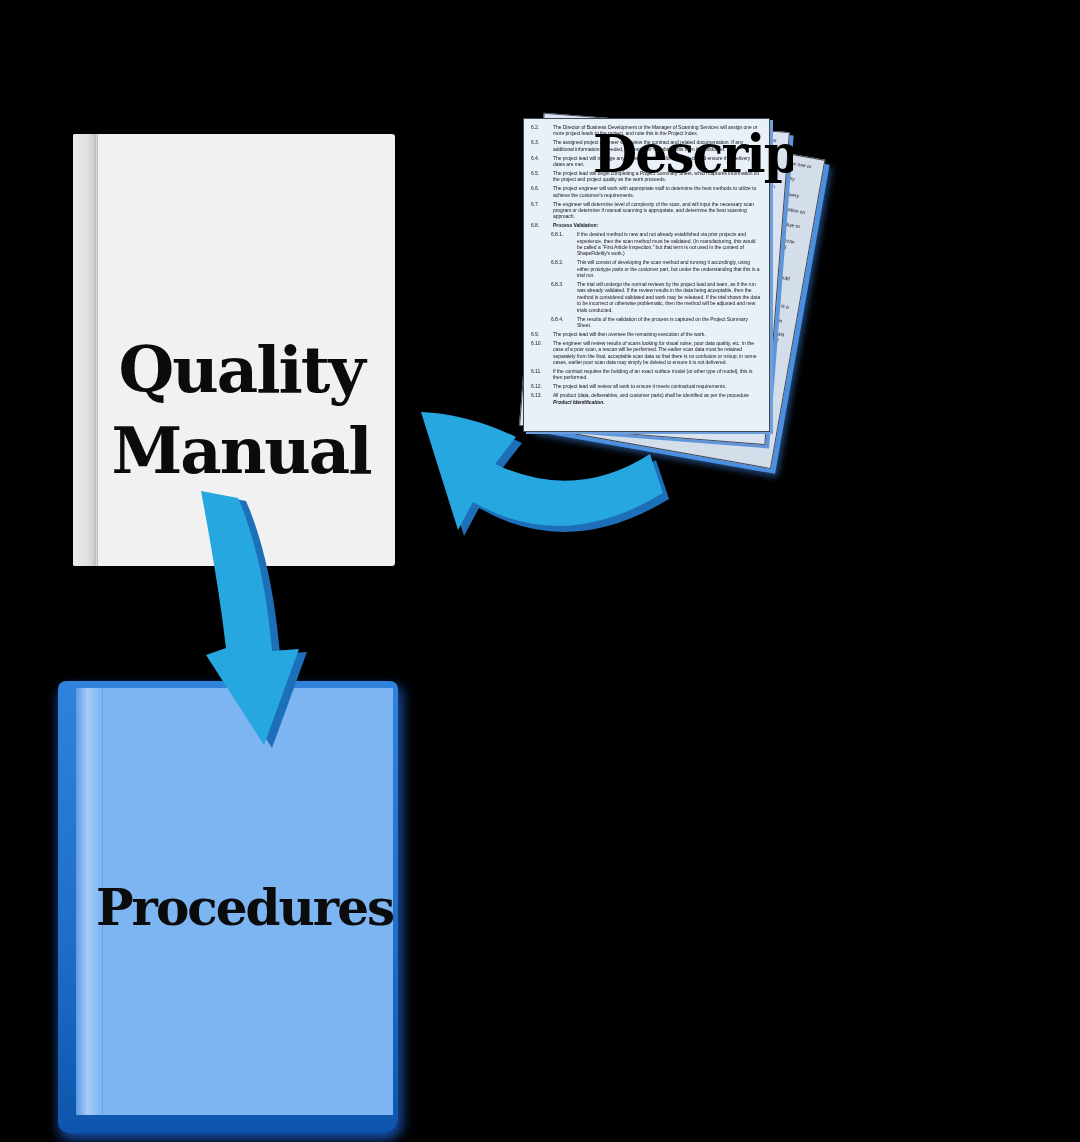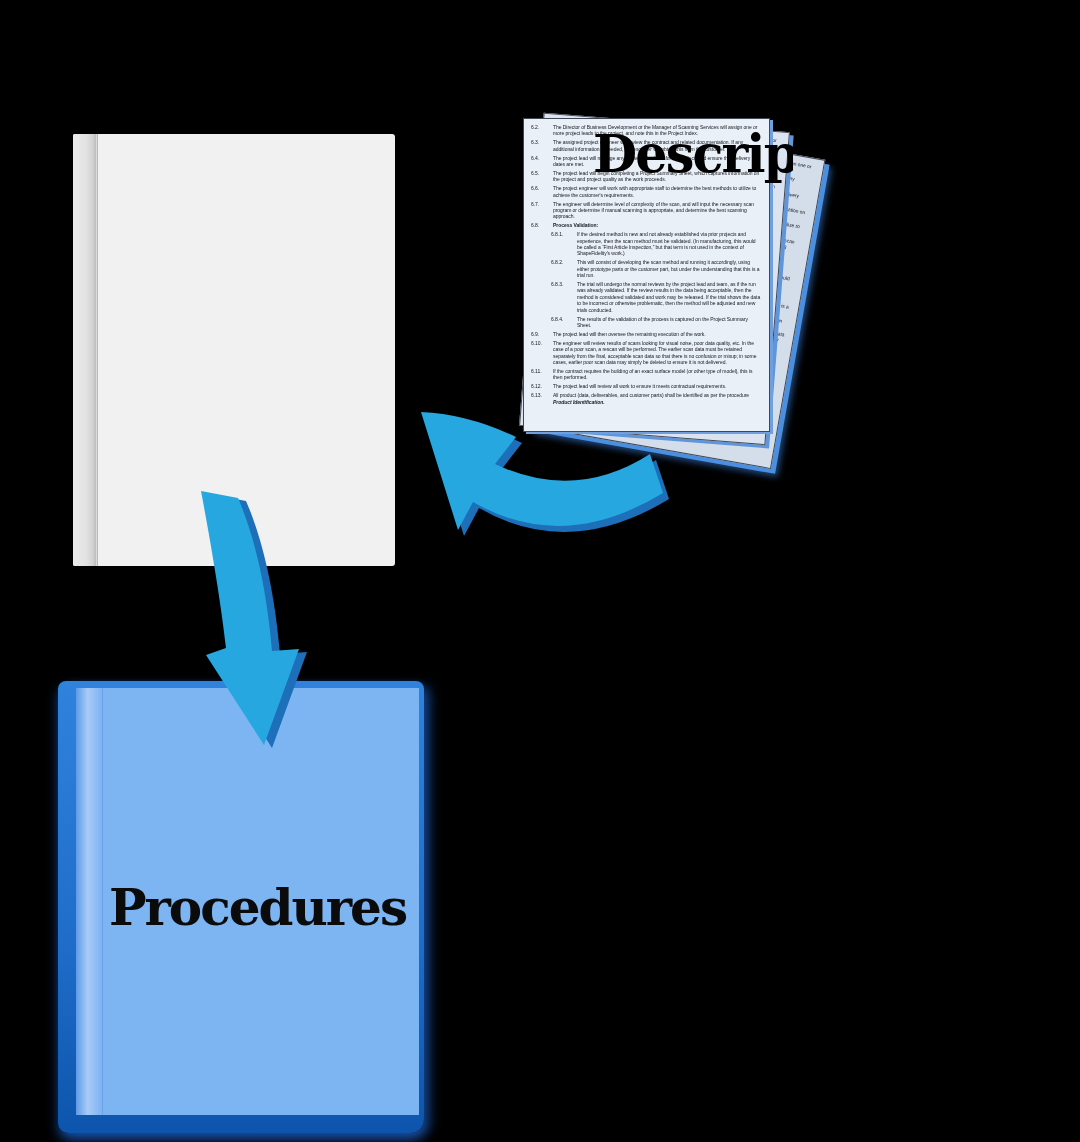--- a/index.html
+++ b/index.html
@@ -13,21 +13,21 @@
                 background:linear-gradient(to right,#ececec 0%,#e2e2e2 55%,#d2d2d2 82%,#bdbdbd 95%,#f1f1f1 100%);
                 border-right:1px solid #b9b9b9;border-radius:2px 0 0 2px;}
   .manual-title{position:absolute;left:14px;right:0;top:196px;text-align:center;
                 font-family:"DejaVu Serif","Liberation Serif",serif;font-weight:bold;
                 font-size:64px;line-height:1.26;letter-spacing:-2px;color:#0b0b0b;}
 
   
   .proc-book{position:absolute;left:58px;top:681px;width:340px;height:452px;z-index:2;
              background:linear-gradient(to bottom,#2f83dd 0%,#1e6cc8 60%,#0d55ac 100%);
              border-radius:8px 8px 14px 10px;
-             box-shadow:0 7px 12px rgba(35,110,225,.55),7px 4px 12px rgba(35,110,225,.40);padding-left:26px;}
+             box-shadow:0 7px 12px rgba(35,110,225,.55),7px 4px 12px rgba(35,110,225,.40);}
   .proc-cover{position:absolute;left:18px;right:5px;top:7px;bottom:18px;background:#7db4f2;}
   .proc-spine{position:absolute;left:0;top:0;bottom:0;width:26px;
               background:linear-gradient(to right,#5d9ae6 0%,#a9cbf7 45%,#8fbef4 75%,#7db4f2 100%);
               border-right:1px solid #6aa3ea;}
   .proc-title{position:absolute;left:20px;right:0;top:190px;text-align:center;
               font-family:"DejaVu Serif","Liberation Serif",serif;font-weight:bold;
               font-size:50px;letter-spacing:-2px;color:#0b0b0b;}
 
   
   .doc-stack{position:absolute;left:0;top:0;z-index:4;}
@@ -61,20 +61,24 @@
   .arrow-main{fill:#26a7e0;}
   .arrow-shadow{fill:#1c6fb8;}
 </style>
 </head>
 <body>
 
 <div id="canvas">
 
   <div class="manual-book">
     <div class="manual-spine"></div>
+    <div class="manual-title">
+      <div>Quality</div>
+      <div>Manual</div>
+    </div>
   </div>
 
   <div class="proc-book">
     <div class="proc-cover">
       <div class="proc-spine"></div>
       <div class="proc-title">Procedures</div>
     </div>
   </div>
 
   <svg id="arrowA" class="arrow" width="1080" height="1142" viewBox="0 0 1080 1142">

